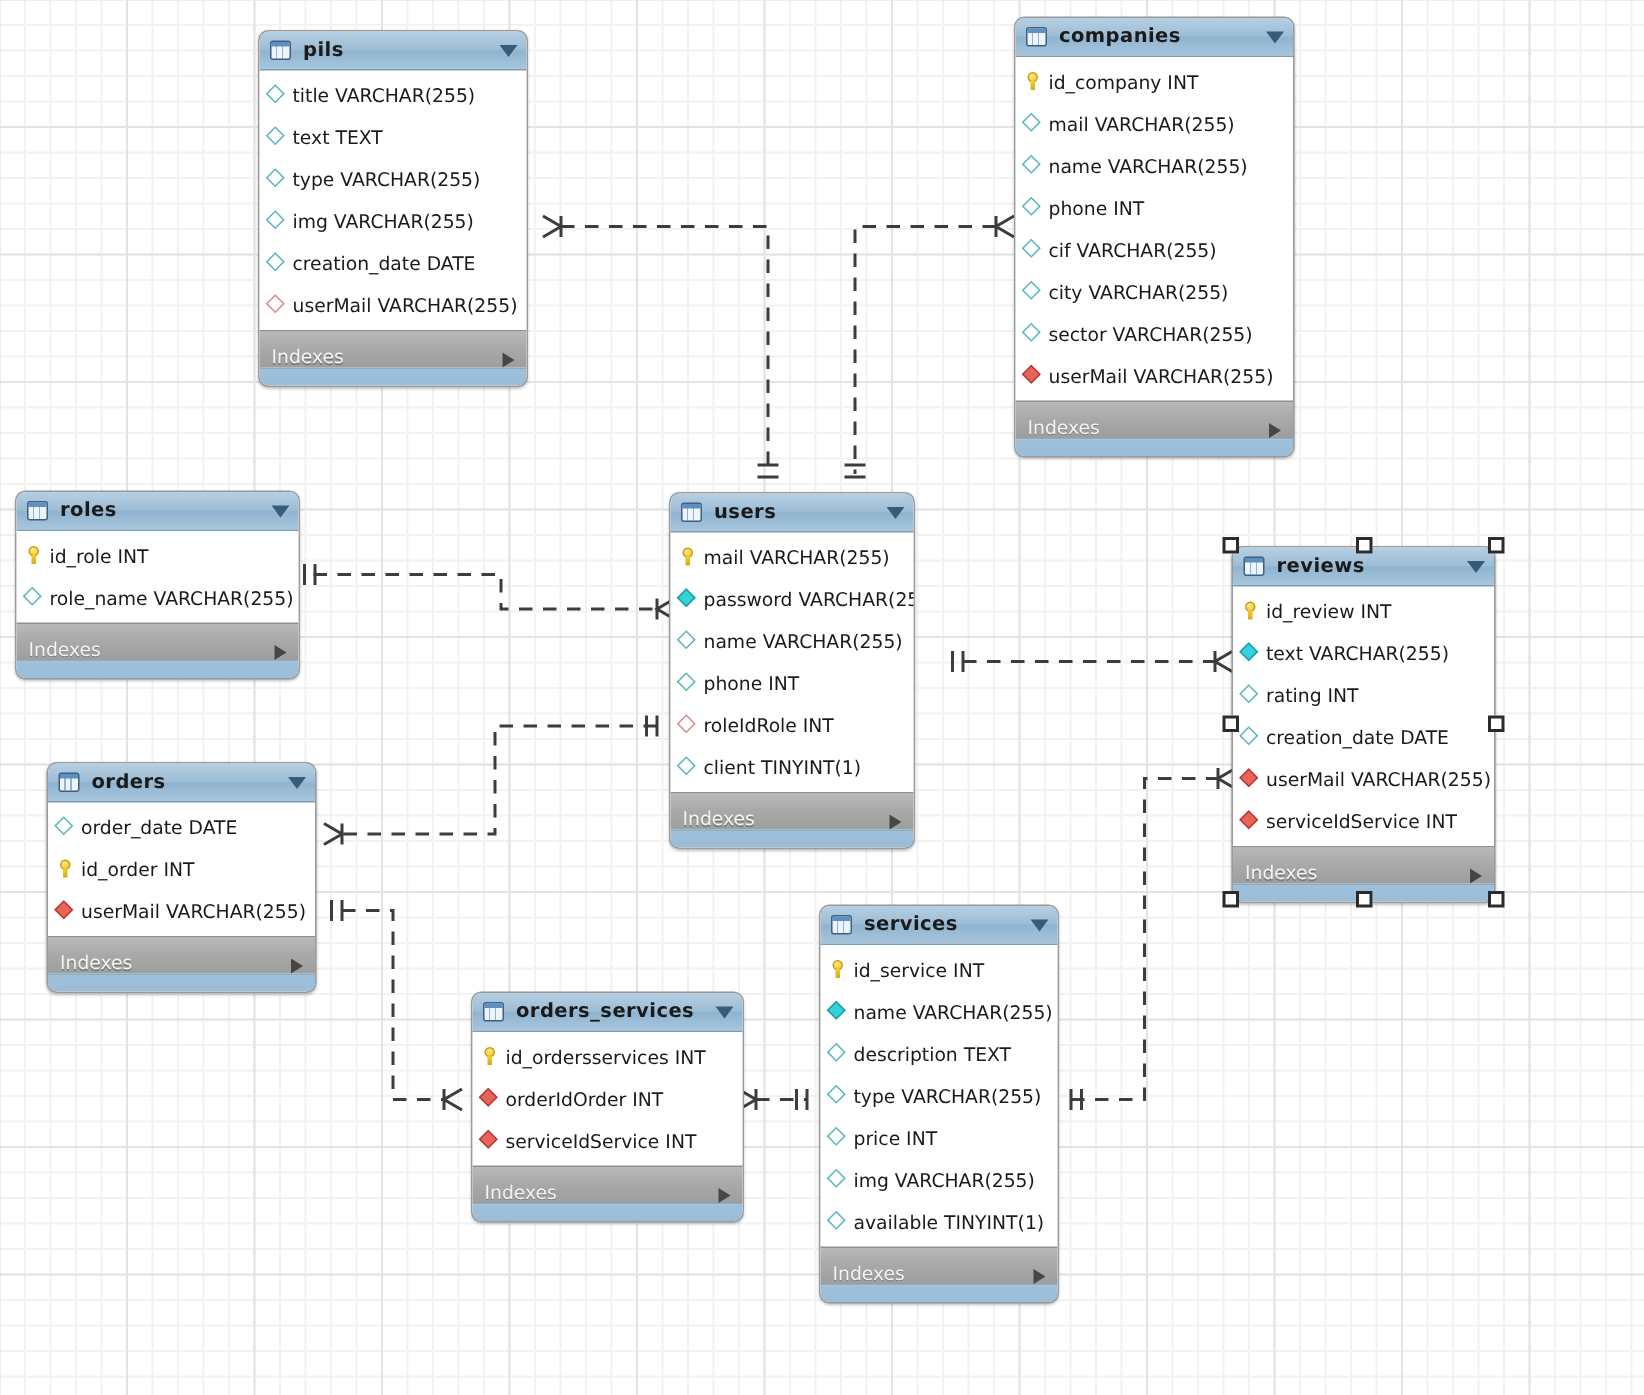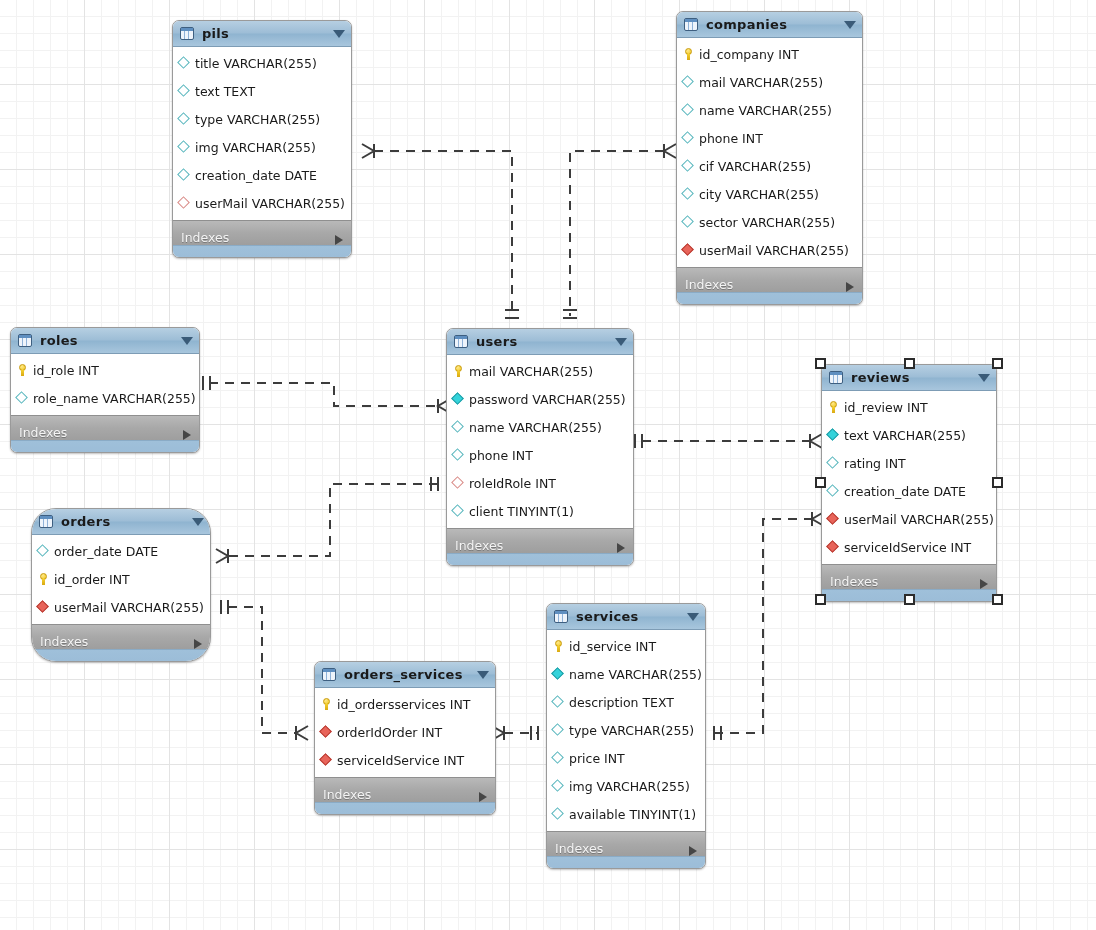--- a/index.html
+++ b/index.html
@@ -352,21 +352,21 @@
             <span class="col-label">role_name VARCHAR(255)</span>
           </div>
         </div>
     <div class="idx">
       <span>Indexes</span>
       <span class="idx-caret"></span>
     </div>
     <div class="foot"></div>
   </div>
 
-  <div class="tbl" style="left: 446px; top: 328px; width: 188px;">
+  <div class="tbl" style="left: 446px; top: 328px; width: 164px;">
     <div class="tbl-hdr">
       <span class="tbl-icon"></span>
       <span class="tbl-title">users</span>
       <span class="tbl-caret"></span>
     </div>
     <div class="cols">
           <div class="col">
             <span class="gly key"></span>
             <span class="col-label">mail VARCHAR(255)</span>
           </div>
@@ -450,21 +450,21 @@
             <span class="col-label">serviceIdService INT</span>
           </div>
         </div>
     <div class="idx">
       <span>Indexes</span>
       <span class="idx-caret"></span>
     </div>
     <div class="foot"></div>
   </div>
 
-  <div class="tbl" style="left: 31px; top: 508px; width: 180px; border-radius: 25px;">
+  <div class="tbl" style="left: 31px; top: 508px; width: 180px;">
     <div class="tbl-hdr">
       <span class="tbl-icon"></span>
       <span class="tbl-title">orders</span>
       <span class="tbl-caret"></span>
     </div>
     <div class="cols">
           <div class="col">
             <span class="gly">
               <span class="dia"></span>
             </span>

